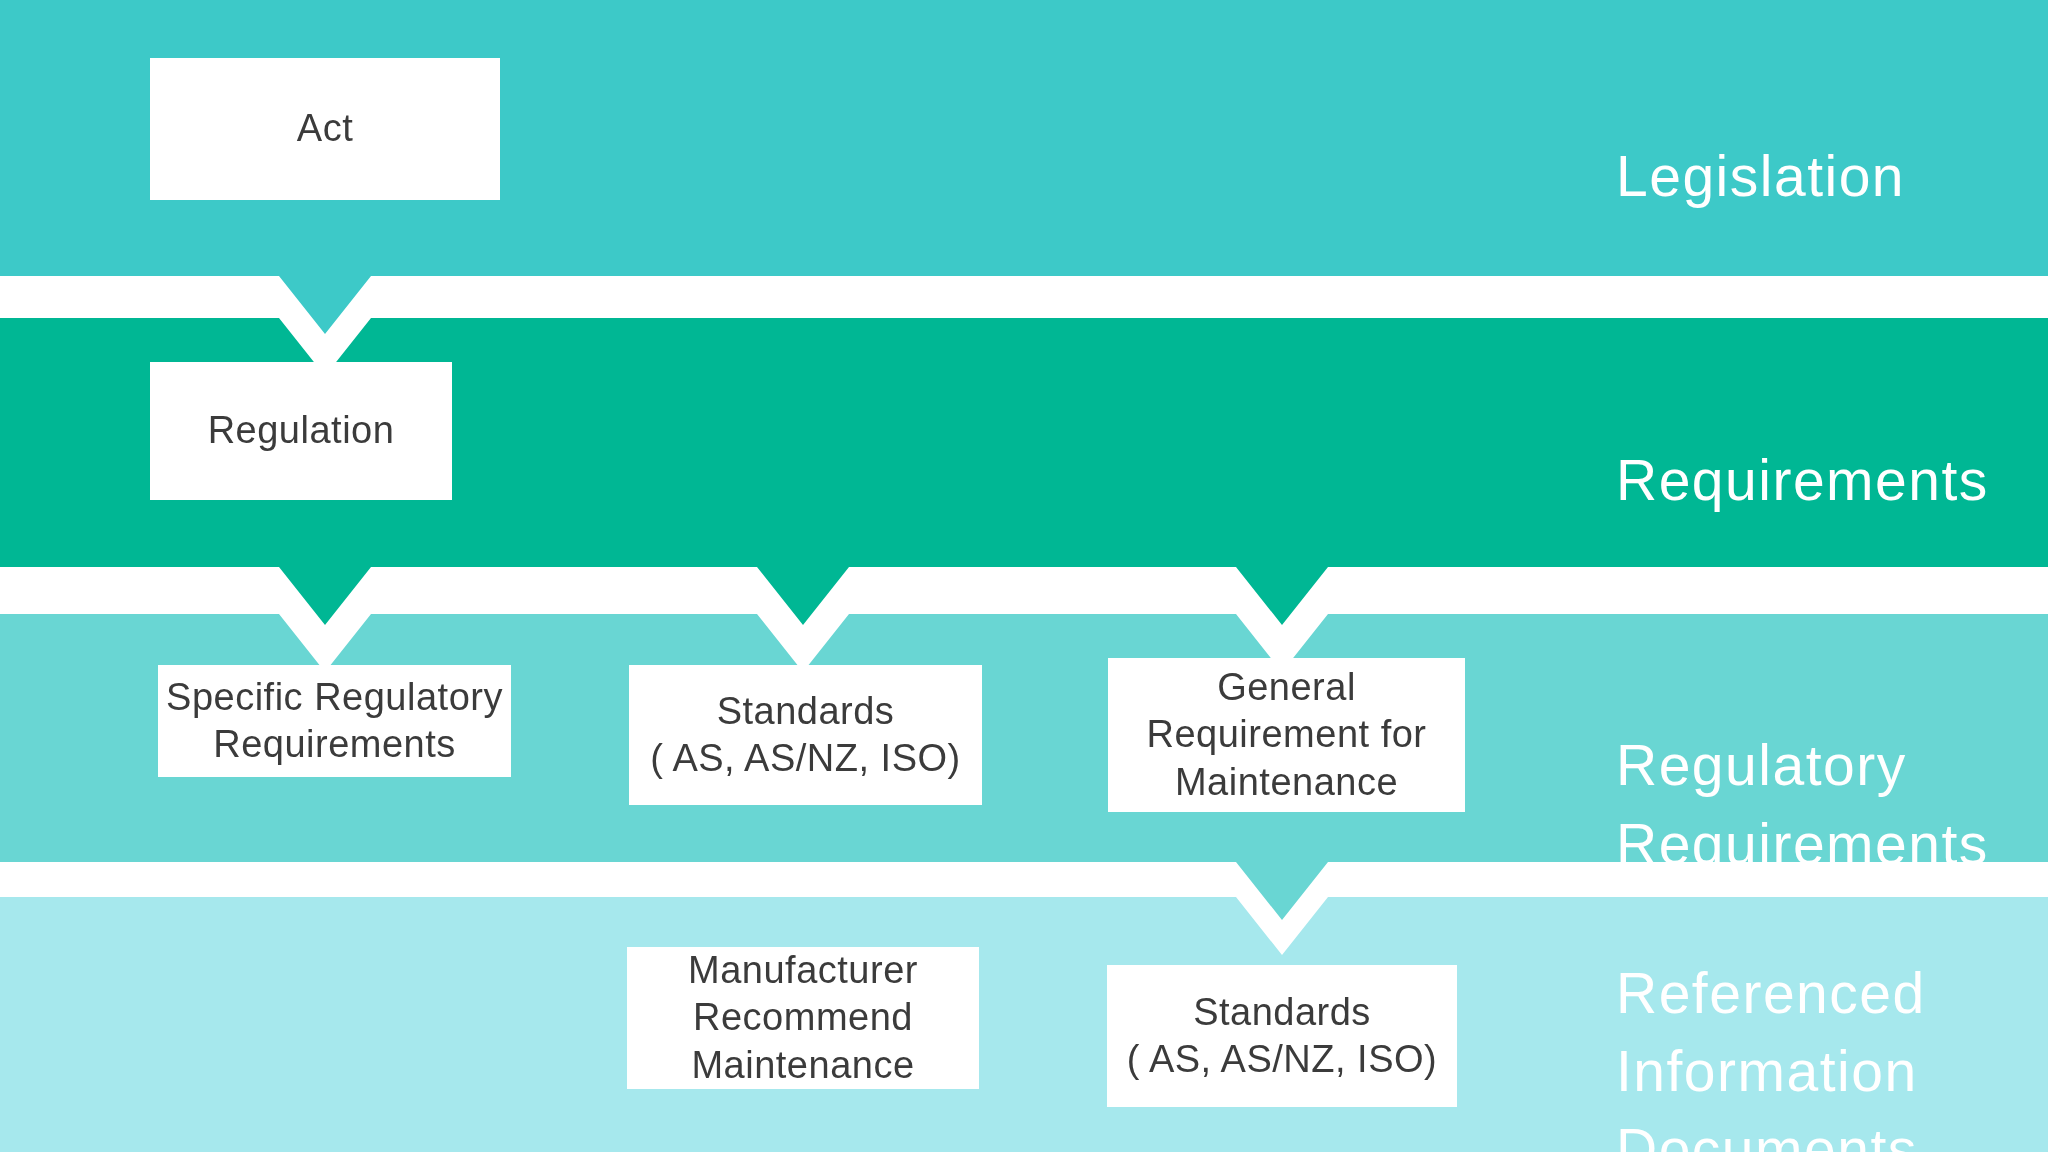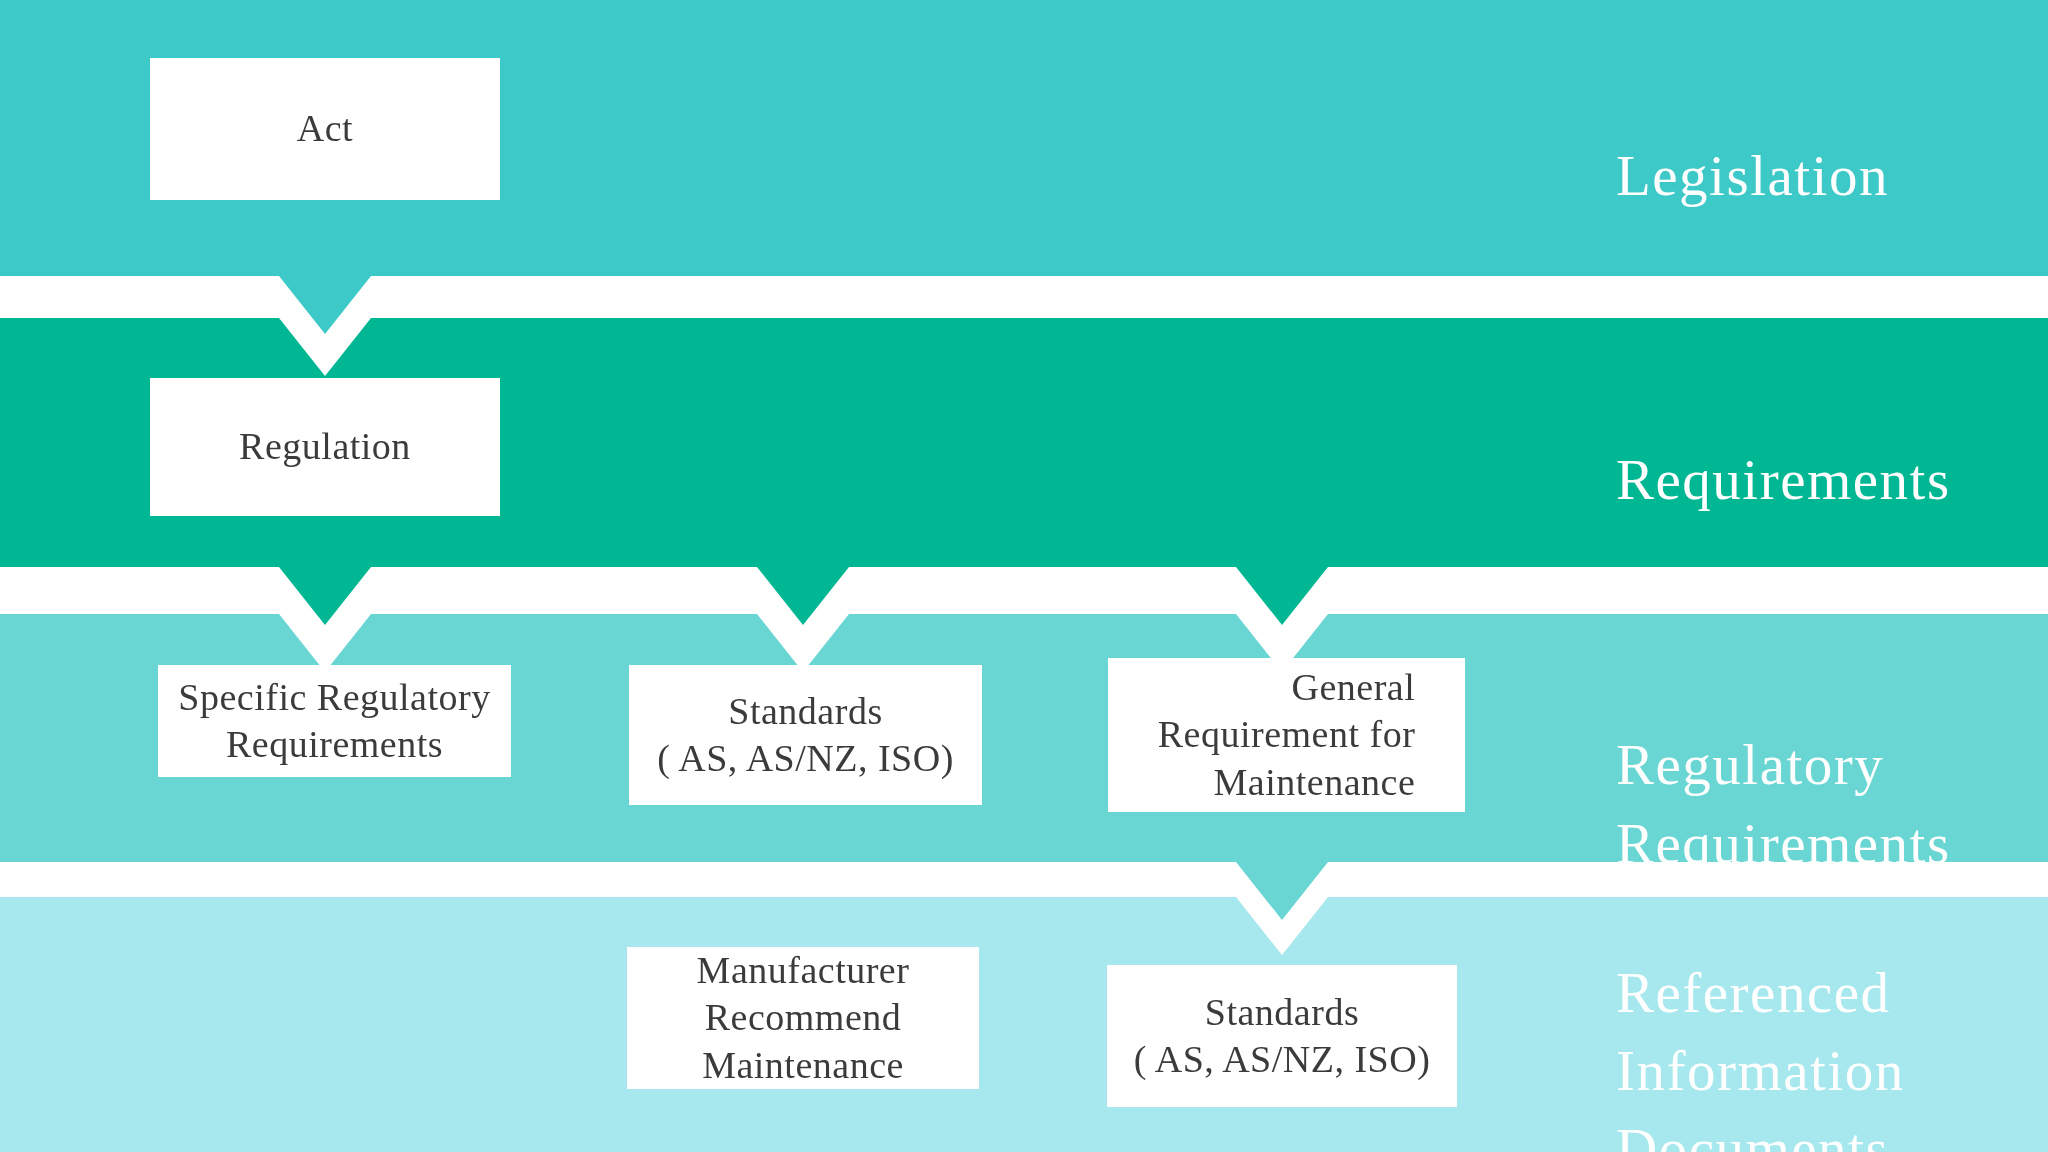--- a/index.html
+++ b/index.html
@@ -6,21 +6,21 @@
     margin: 0;
     padding: 0;
     background: #ffffff;
   }
   .canvas {
     position: relative;
     width: 2048px;
     height: 1152px;
     overflow: hidden;
     background: var(--gap, #ffffff);
-    font-family: Liberation Serif, serif;
+    font-family: Liberation Sans, sans-serif;
   }
   .bands-svg {
     position: absolute;
     left: 0;
     top: 0;
     width: 2048px;
     height: 1152px;
     display: block;
   }
   .band-shape-1 { fill: var(--band1); }
@@ -72,33 +72,33 @@
 
     <path class="band-shape-3" d="M0,614 H279 L325,672 L371,614 H757 L803,672 L849,614 H1236 L1282,672 L1328,614 H2048 V862 H1328 L1282,920 L1236,862 H0 Z"></path>
 
     <path class="band-shape-4" d="M0,897 H1236 L1282,955 L1328,897 H2048 V1152 H0 Z"></path>
   </svg>
 
   <div class="box" style="left:150px; top:58px; width:350px; height:142px;">
     <span>Act</span>
   </div>
 
-  <div class="box" style="left:150px; top:362px; width:350px; height:138px;margin-top:16px;">
+  <div class="box" style="left:150px; top:362px; width:302px; height:138px;">
     <span>Regulation</span>
   </div>
 
   <div class="box" style="left:158px; top:665px; width:353px; height:112px;">
     <span>Specific Regulatory
 Requirements</span>
   </div>
   <div class="box" style="left:629px; top:665px; width:353px; height:140px;">
     <span>Standards
 ( AS, AS/NZ, ISO)</span>
   </div>
-  <div class="box" style="left:1108px; top:658px; width:357px; height:154px;text-align:right;">
+  <div class="box" style="left:1108px; top:658px; width:357px; height:154px;">
     <span>General
 Requirement for
 Maintenance</span>
   </div>
 
   <div class="box" style="left:627px; top:947px; width:352px; height:142px;">
     <span>Manufacturer
 Recommend
 Maintenance</span>
   </div>

